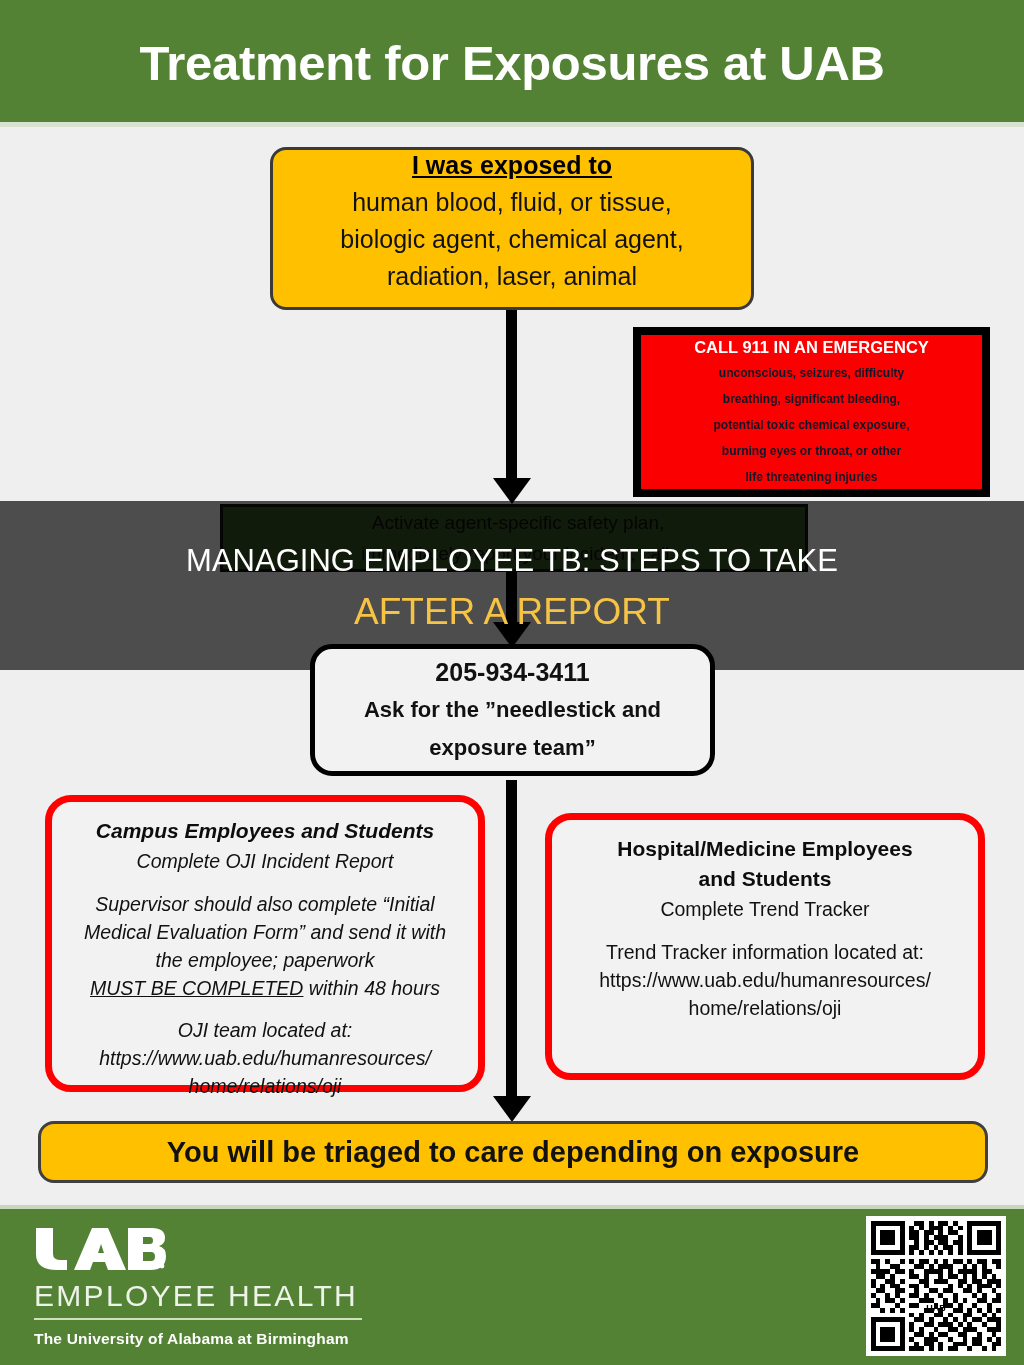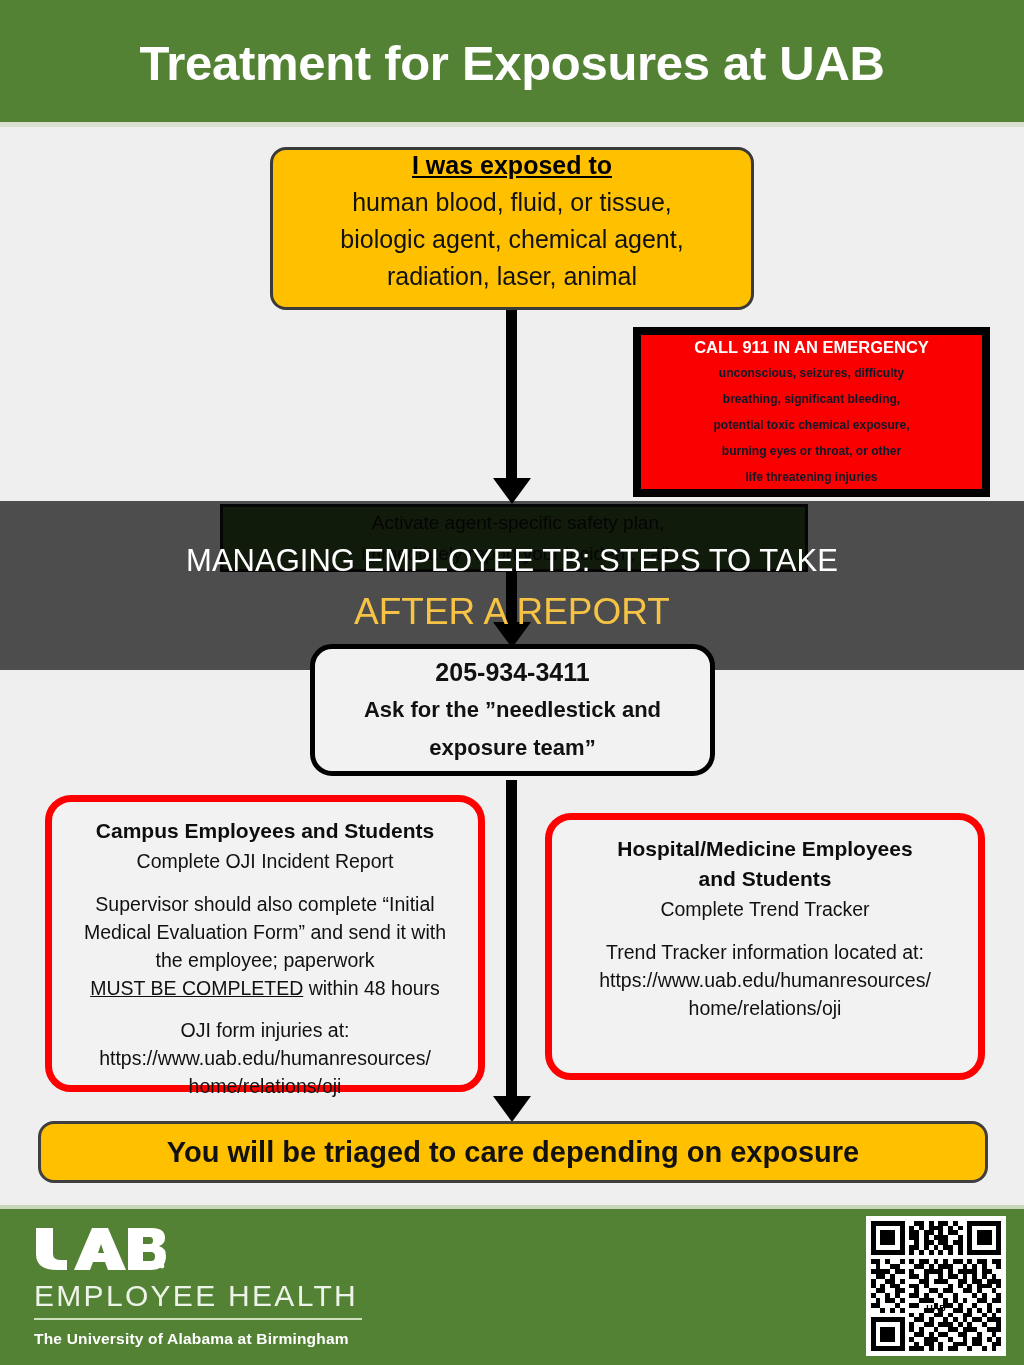--- a/index.html
+++ b/index.html
@@ -146,21 +146,21 @@
 
   
   .card {
     position: absolute;
     background: #f2f2f2;
     border: 7px solid #ff0000;
     border-radius: 26px;
     text-align: center;
     padding: 14px 16px;
   }
-  .card-left  { left: 45px;  top: 795px; width: 440px; height: 297px; }
+  .card-left  { left: 45px;  top: 795px; width: 440px; height: 297px; font-style: italic; }
   .card-right { left: 545px; top: 813px; width: 440px; height: 267px; }
 
   .card .title {
     font-size: 21px;
     font-weight: bold;
     color: #0d0d0d;
     line-height: 30px;
   }
   .card .sub {
     font-size: 19.5px;
@@ -352,21 +352,21 @@
 
   <div class="card card-left">
     <div class="title">Campus Employees and Students</div>
     <div class="sub">Complete OJI Incident Report</div>
     <div class="gap"></div>
     <div class="body">Supervisor should also complete “Initial</div>
     <div class="body">Medical Evaluation Form” and send it with</div>
     <div class="body">the employee; paperwork</div>
     <div class="body"><span class="u">MUST BE COMPLETED</span><span> within 48 hours</span></div>
     <div class="gap"></div>
-    <div class="body">OJI form injuries at:</div>
+    <div class="body">OJI team located at:</div>
     <div class="body">https://www.uab.edu/humanresources/</div>
     <div class="body">home/relations/oji</div>
   </div>
 
   <div class="card card-right">
     <div class="title">Hospital/Medicine Employees</div>
     <div class="title">and Students</div>
     <div class="sub">Complete Trend Tracker</div>
     <div class="gap"></div>
     <div class="body">Trend Tracker information located at:</div>

